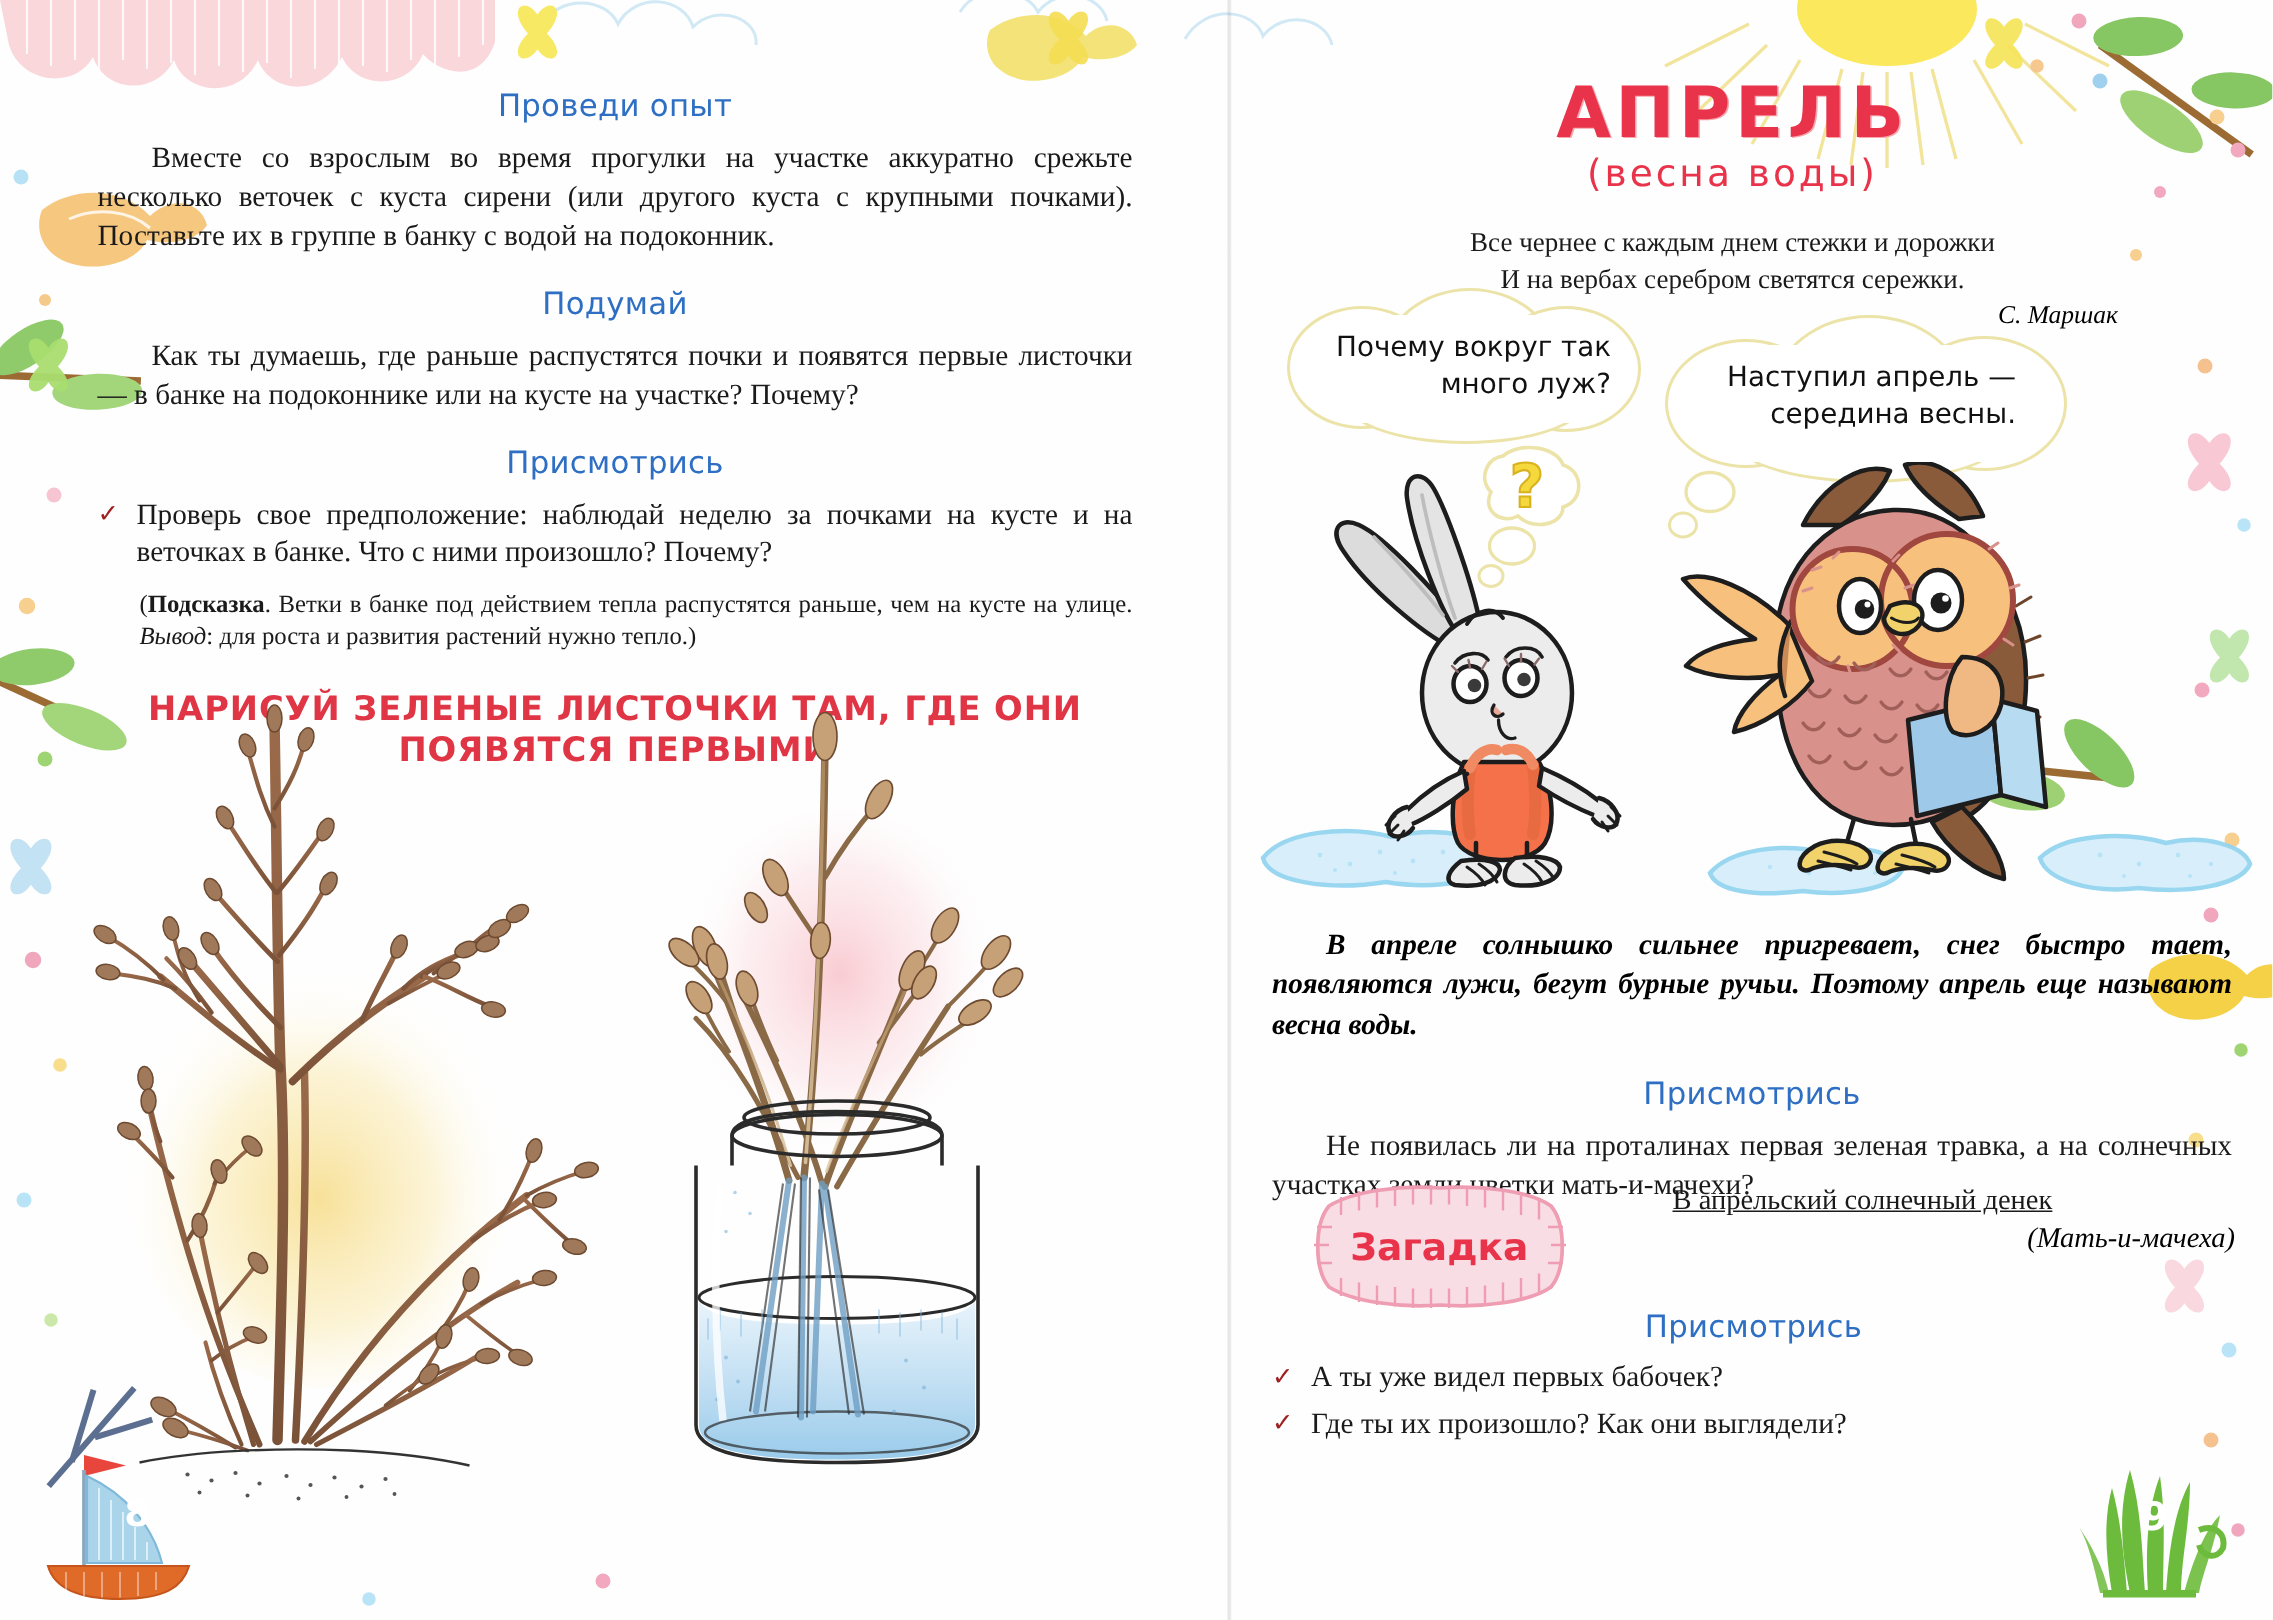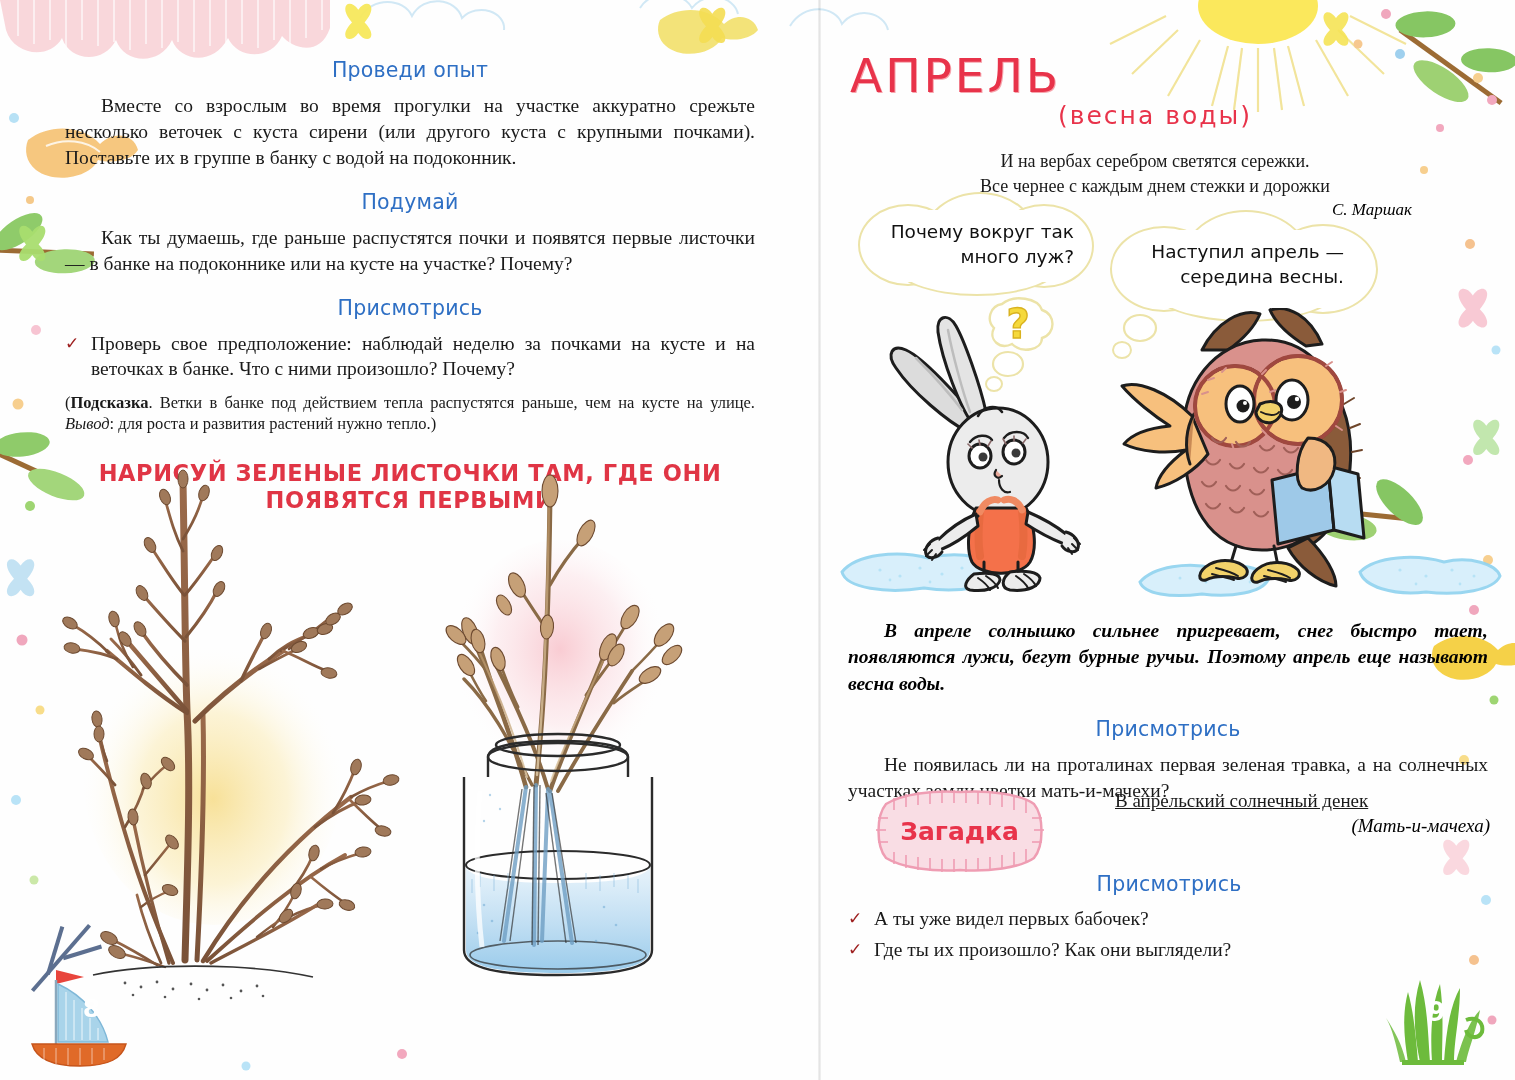--- a/index.html
+++ b/index.html
@@ -64,23 +64,24 @@
     font-weight:700;
     font-size:22.5px;
     letter-spacing:.6px;
     text-align:center;
     line-height:1.18;
   }
   .introbold { font-weight:700; font-style:italic; font-size:19.5px; line-height:1.35; text-align:justify; text-indent:36px; }
 
   
   .month-title {
+    text-align:center;
     color:#e8334a;
     font-family:"DejaVu Sans", sans-serif;
-    font-weight:400;
+    font-weight:700;
     font-size:47px;
     letter-spacing:3px;
     text-shadow: 1px 1px 0 #f7a5ad;
   }
   .month-sub {
     text-align:center;
     color:#e8334a;
     font-family:"DejaVu Sans", sans-serif;
     font-size:25px;
     letter-spacing:2px;
@@ -287,21 +288,21 @@
       <div class="subhead" style="margin-top:19px;">Подумай</div>
       <p class="body" style="margin-top:11px;">Как ты думаешь, где раньше распустятся почки и появятся первые листочки — в банке на подоконнике или на кусте на участке? Почему?</p>
 
       <div class="subhead" style="margin-top:19px;">Присмотрись</div>
 
       <div class="bulletline" style="margin-top:11px;">
         <span class="chk">✓</span>
         <span>Проверь свое предположение: наблюдай неделю за почками на кусте и на веточках в банке. Что с ними произошло? Почему?</span>
       </div>
 
-      <p class="small" style="margin-top:10px;">
+      <p class="small" style="margin-top:10px;margin-left:28px;">
         <span>(</span><b>Подсказка</b><span>. Ветки в банке под действием тепла распустятся раньше, чем на кусте на улице. </span><i>Вывод</i><span>: для роста и развития растений нужно тепло.)</span>
       </p>
 
       <div class="redtask" style="margin-top:26px;">НАРИСУЙ ЗЕЛЕНЫЕ ЛИСТОЧКИ ТАМ, ГДЕ ОНИ ПОЯВЯТСЯ ПЕРВЫМИ</div>
     </div>
 
     <svg style="position:absolute;left:45px;top:455px;width:380px;height:560px;" viewBox="0 0 380 560">
       <defs>
         <radialGradient id="bushGlow" cx="50%" cy="58%" r="52%">
           <stop offset="0%" stop-color="#f7df93" stop-opacity="0.95"></stop>
@@ -579,22 +580,22 @@
     <div class="pagenum" style="left:22px;top:962px;width:125px;height:112px;display:flex;align-items:center;justify-content:center;font-size:25px;padding-left:14px;padding-bottom:20px;">8</div>
   </div>
 
   <div id="right-page" class="leaf-page">
 
     <div style="position:absolute;left:30px;top:48px;width:610px;">
       <div class="month-title">АПРЕЛЬ</div>
       <div class="month-sub">(весна воды)</div>
 
       <div class="poem" style="margin-top:19px;">
+        <div>Все чернее с каждым днем стежки и дорожки</div>
         <div>И на вербах серебром светятся сережки.</div>
-        <div>Все чернее с каждым днем стежки и дорожки</div>
       </div>
       <div class="poem-author">С. Маршак</div>
     </div>
 
     <div class="bubble" style="left:32px;top:190px;width:250px;height:110px;">
       <div class="lobe" style="left:6px;  top:14px; width:100px; height:82px;"></div>
       <div class="lobe" style="left:70px; top:2px;  width:116px; height:96px;"></div>
       <div class="lobe" style="left:142px;top:14px; width:100px; height:84px;"></div>
       <div class="lobe" style="left:40px; top:40px; width:170px; height:66px;"></div>
       <div style="position:absolute;left:16px;top:20px;width:216px;height:72px;background:#fff;border-radius:40px;z-index:2;"></div>

